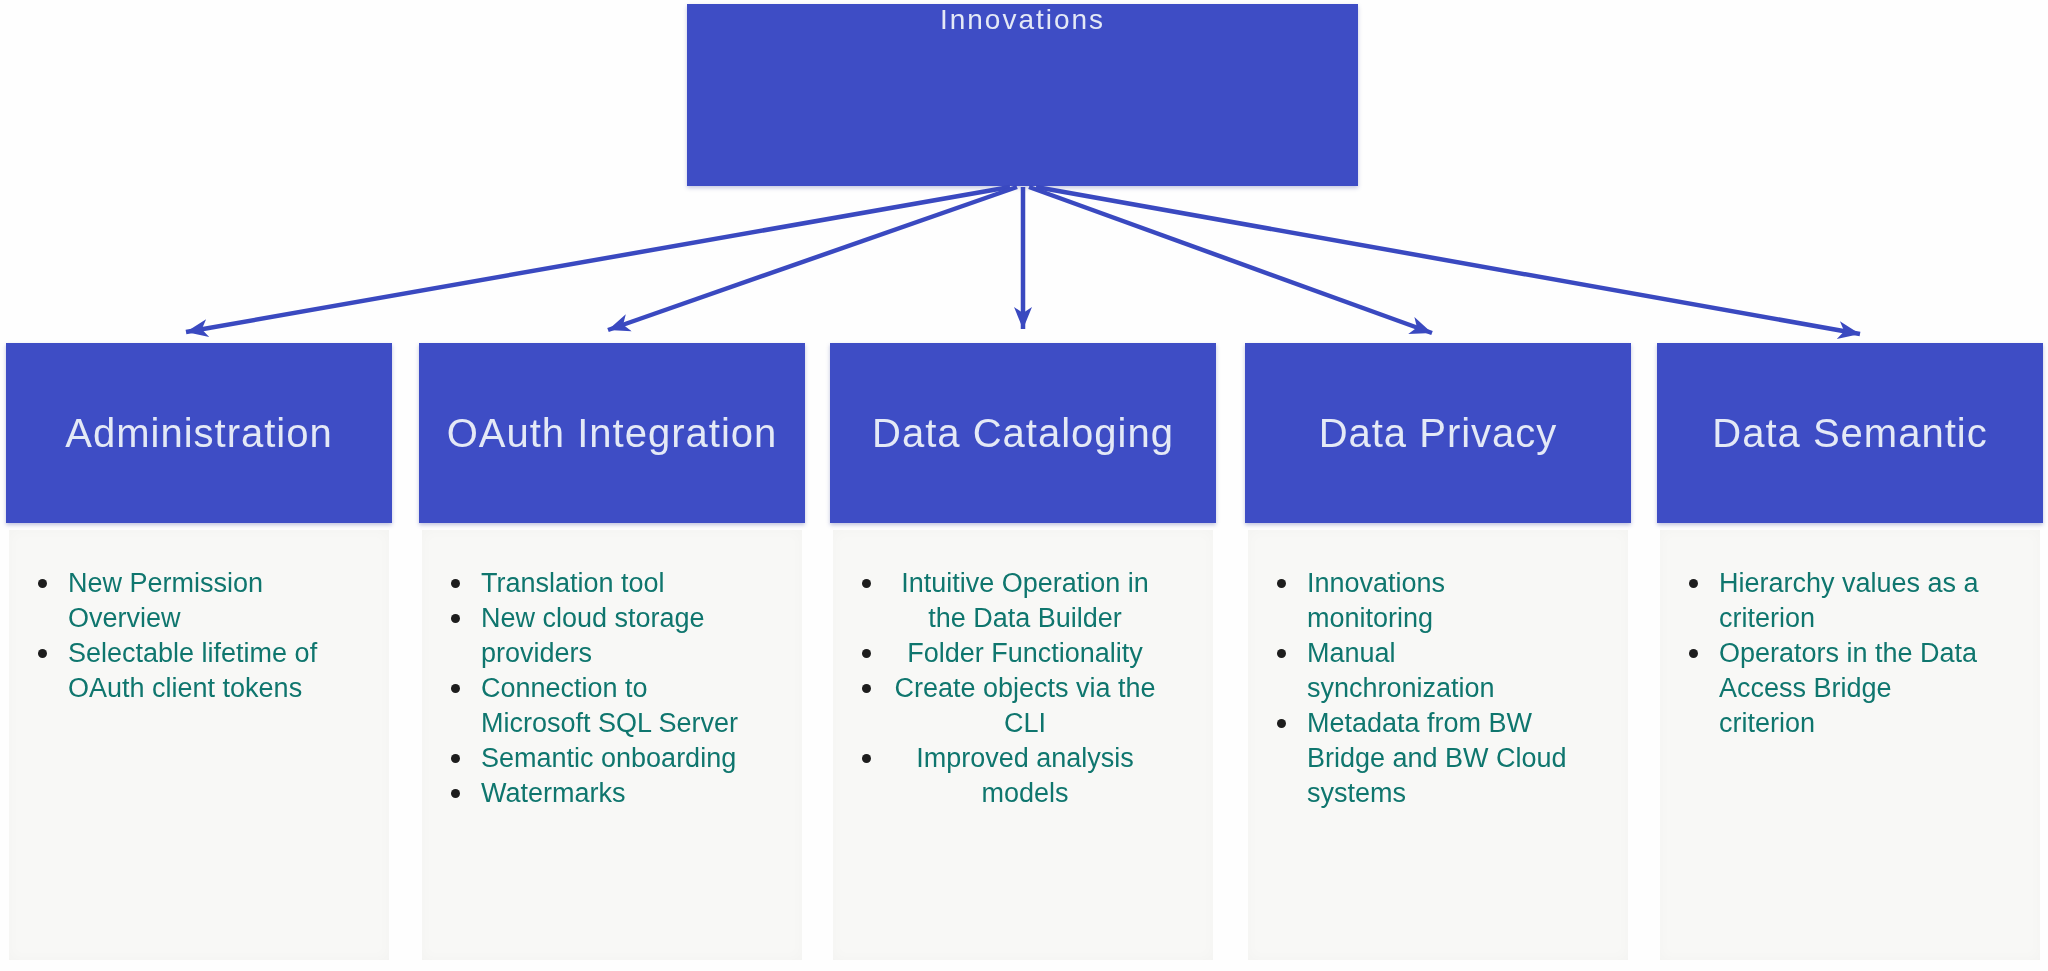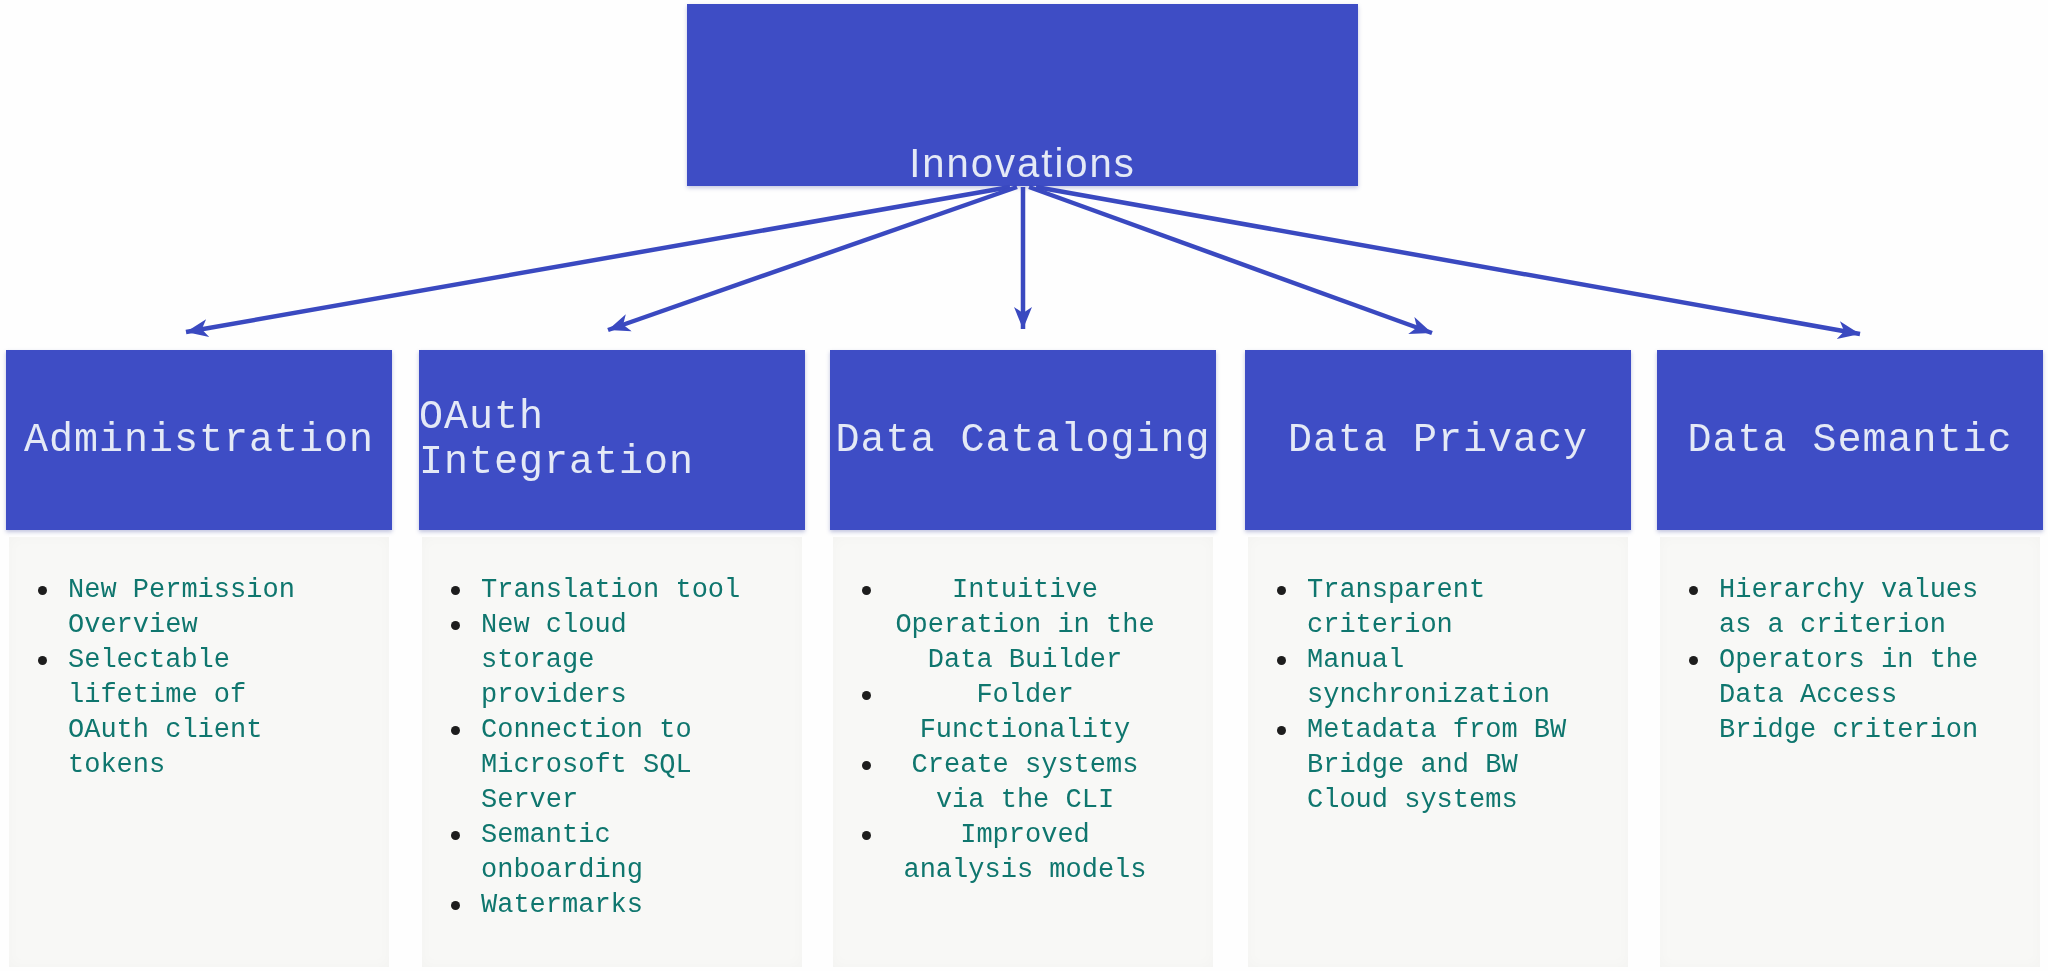--- a/index.html
+++ b/index.html
@@ -8,31 +8,31 @@
     width:2048px;height:971px;
     background:#fefefe;
     overflow:hidden;
     font-family:"Liberation Sans","DejaVu Sans",sans-serif;
   }
   
   .root-node{
     position:absolute;
     left:687px;top:4px;width:671px;height:182px;
     background:#3e4dc5;
-    display:flex;align-items:flex-end;justify-content:center;
+    display:flex;align-items:flex-start;justify-content:center;
     color:#e4e9f6;
-    font-size:40px;letter-spacing:2px;
+    font-size:28px;letter-spacing:2px;
     box-shadow:0 2px 4px rgba(50,60,150,0.28);
   }
   
   #arrows{position:absolute;left:0;top:0;width:2048px;height:971px;pointer-events:none;}
   #arrows line{stroke:#3a49c0;stroke-width:4.5px;}
   #arrows .head{fill:#3a49c0;}
   
-  .column{position:absolute;top:350px;width:386px;height:617px;font-family:Liberation Mono, monospace;}
+  .column{position:absolute;top:343px;width:386px;height:617px;}
   .col-header{
     position:absolute;left:0;top:0;width:100%;height:180px;
     background:#3e4dc5;
     display:flex;align-items:center;justify-content:center;
     color:#e4e9f6;font-size:40px;letter-spacing:1px;
     box-shadow:0 2px 4px rgba(50,60,150,0.30);
   }
   .col-body{
     position:absolute;left:3px;top:187px;width:380px;height:430px;
     background:#f8f8f6;
@@ -111,33 +111,33 @@
   </div>
 
   <div class="column col-2">
     <div class="col-header">
       <span>Data Cataloging</span>
     </div>
     <div class="col-body">
       <ul class="feature-list">
         <li>Intuitive Operation in the Data Builder</li>
         <li>Folder Functionality</li>
-        <li>Create systems via the CLI</li>
+        <li>Create objects via the CLI</li>
         <li>Improved analysis models</li>
       </ul>
     </div>
   </div>
 
   <div class="column col-3">
     <div class="col-header">
       <span>Data Privacy</span>
     </div>
     <div class="col-body">
       <ul class="feature-list">
-        <li>Transparent criterion</li>
+        <li>Innovations monitoring</li>
         <li>Manual synchronization</li>
         <li>Metadata from BW Bridge and BW Cloud systems</li>
       </ul>
     </div>
   </div>
 
   <div class="column col-4">
     <div class="col-header">
       <span>Data Semantic</span>
     </div>

